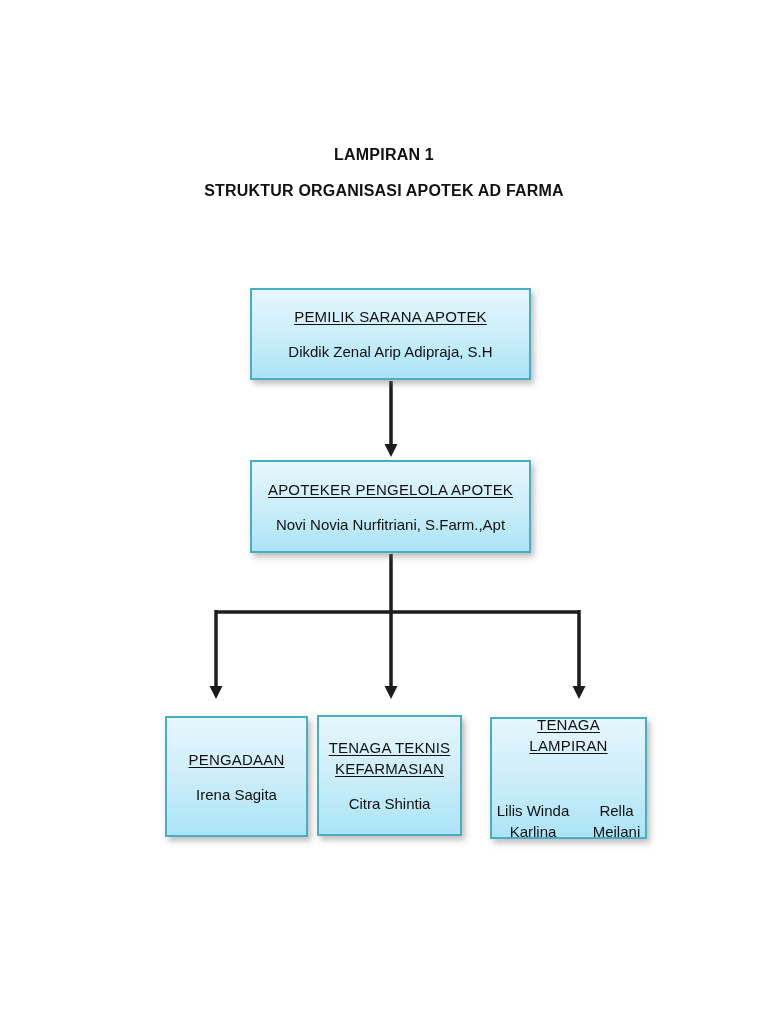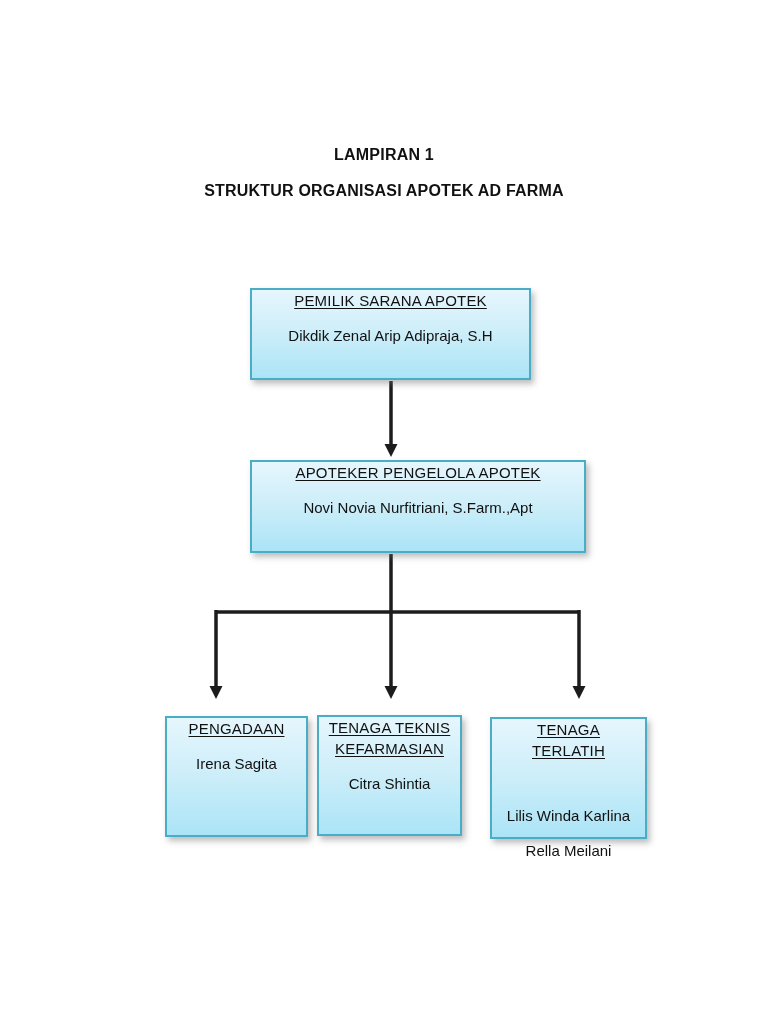--- a/index.html
+++ b/index.html
@@ -30,40 +30,40 @@
 
   .org-box {
     position: absolute;
     box-sizing: border-box;
     border: 2px solid #4bacc6;
     background: linear-gradient(180deg, #e6f6fd 0%, #cdeef9 48%, #abe4f7 100%);
     box-shadow: 3px 4px 6px rgba(110, 110, 110, 0.45);
     display: flex;
     flex-direction: column;
     align-items: center;
+    justify-content: center;
     gap: 14px;
     text-align: center;
     font-size: 15px;
     line-height: 21px;
   }
   .org-box .box-title {
     text-decoration: underline;
     text-underline-offset: 2px;
     letter-spacing: 0.2px;
   }
   .org-box .box-title .tline { display: block; }
   .org-box .box-name { display: block; }
   .name-stack {
     display: flex;
-    flex-direction: column;
     gap: 14px;
   }
 
   .box-pemilik   { left: 250px; top: 288px; width: 281px; height: 92px; }
-  .box-apoteker  { left: 250px; top: 460px; width: 336px; height: 93px; }
+  .box-apoteker  { left: 250px; top: 460px; width: 281px; height: 93px; }
   .box-pengadaan { left: 145px; top: 716px; width: 143px; height: 121px; margin-left: 20px; }
   .box-teknis    { left: 317px; top: 715px; width: 145px; height: 121px; }
   .box-terlatih  { left: 490px; top: 717px; width: 157px; height: 122px; gap: 44px; }
 
   .connector-layer {
     position: absolute;
     left: 0;
     top: 0;
     width: 768px;
     height: 1024px;
@@ -125,21 +125,21 @@
     <span class="box-title">
       <span class="tline">TENAGA TEKNIS</span>
       <span class="tline">KEFARMASIAN</span>
     </span>
     <span class="box-name">Citra Shintia</span>
   </div>
 
   <div class="org-box box-terlatih">
     <span class="box-title">
       <span class="tline">TENAGA</span>
-      <span class="tline">TERLATIH</span>
+      <span class="tline">LAMPIRAN</span>
     </span>
     <span class="name-stack">
       <span class="box-name">Lilis Winda Karlina</span>
       <span class="box-name">Rella Meilani</span>
     </span>
   </div>
 
 </div>
 
 </body></html>

